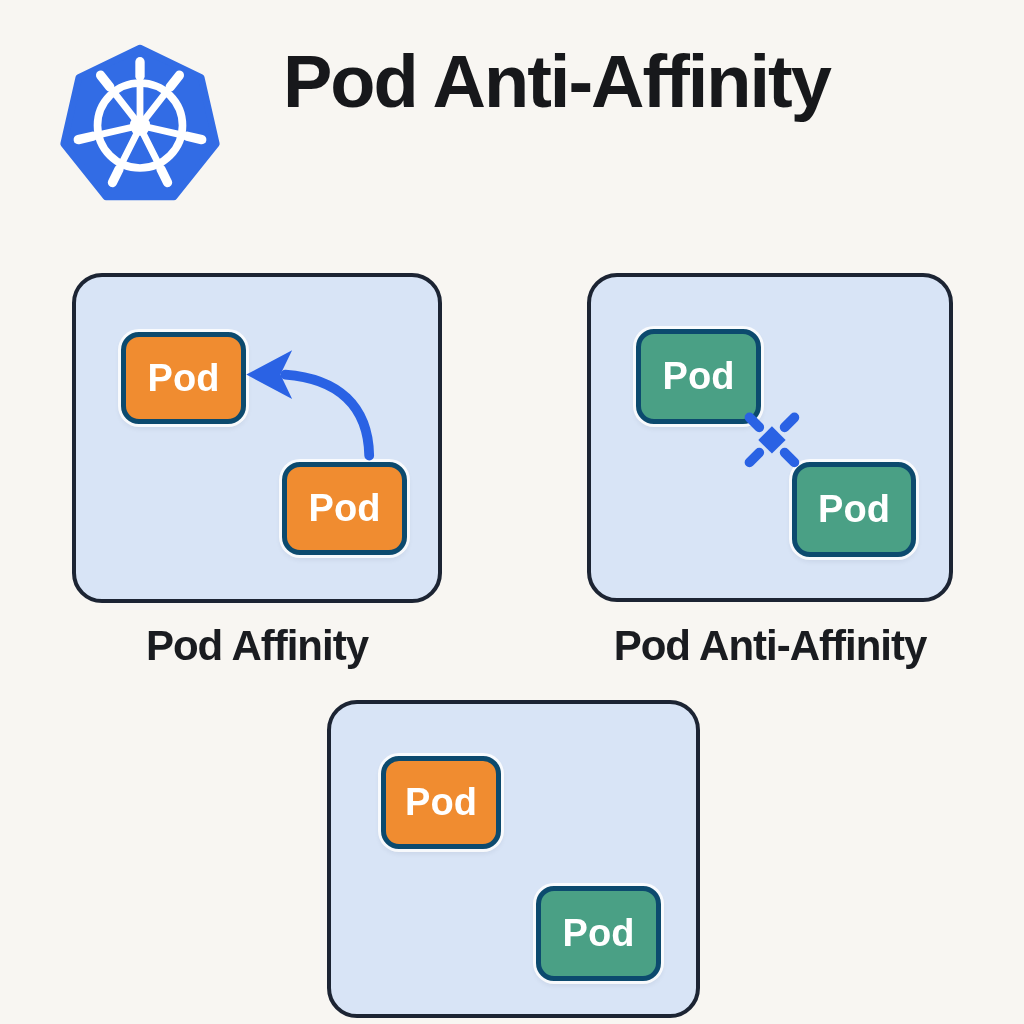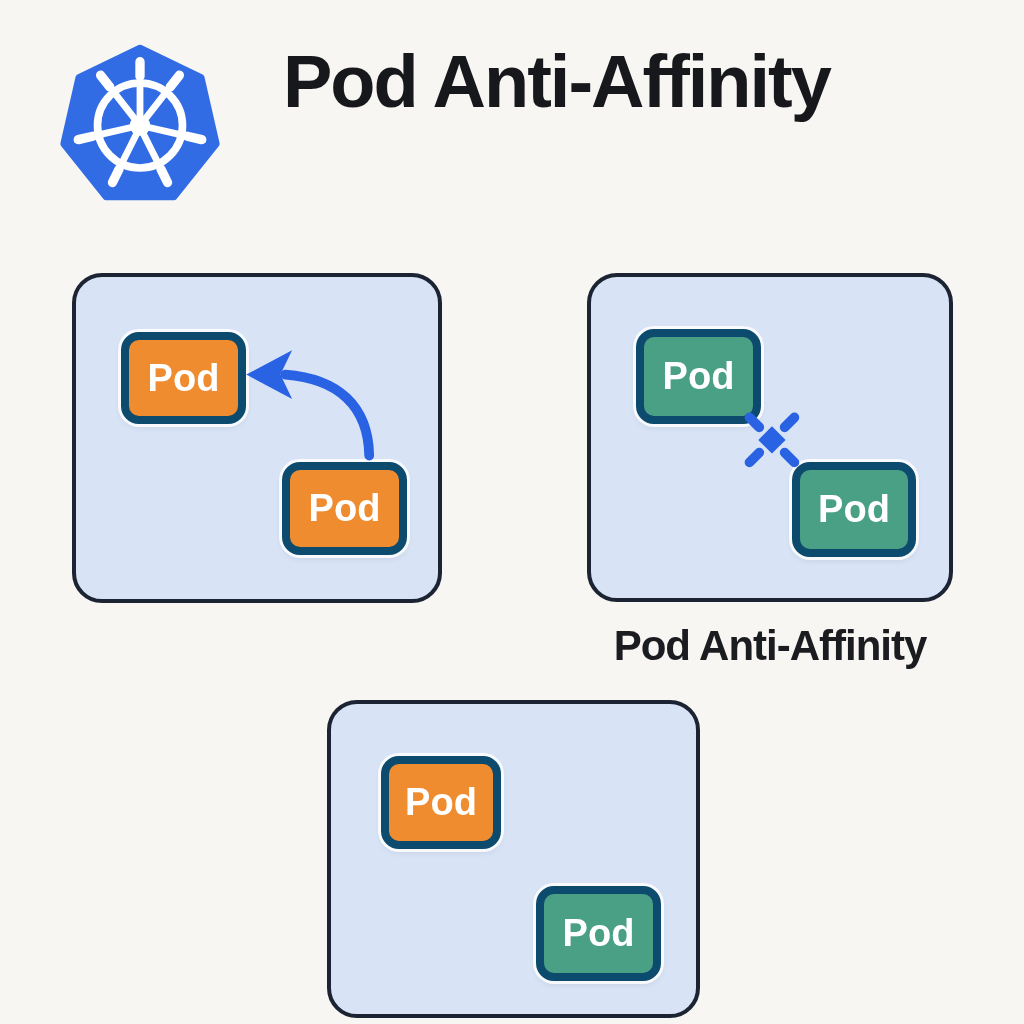--- a/index.html
+++ b/index.html
@@ -40,21 +40,21 @@
   .panel-bottom   { left: 327px; top: 700px; width: 373px; height: 318px; }
   .connector {
     position: absolute; left: 0; top: 0;
     width: 100%; height: 100%;
     pointer-events: none;
   }
   
   .pod {
     position: absolute;
     display: flex; align-items: center; justify-content: center;
-    border: 8px solid #0c4a6e;
+    border: 5px solid #0c4a6e;
     border-radius: 18px;
     box-sizing: border-box;
     box-shadow: 0 0 0 3px rgba(255,255,255,0.85), 0 3px 6px rgba(25,35,55,0.12);
     color: #ffffff;
     font-size: 38px; font-weight: 700;
   }
   .pod-orange { background: #f08c30; }
   .pod-teal   { background: #4aa085; }
   .pod-a1 { left: 45px;  top: 55px;  width: 125px; height: 92px; }
   .pod-a2 { left: 206px; top: 185px; width: 125px; height: 93px; }
@@ -138,20 +138,21 @@
       <g stroke="#2a62e4" stroke-width="10" stroke-linecap="round">
         <line x1="162" y1="144" x2="172" y2="154"></line>
         <line x1="208" y1="144" x2="198" y2="154"></line>
         <line x1="162" y1="190" x2="172" y2="180"></line>
         <line x1="208" y1="190" x2="198" y2="180"></line>
       </g>
       <path d="M 185 153 L 199 167 L 185 181 L 171 167 Z" fill="#2a62e4"></path>
     </svg>
   </section>
 
+  <div class="caption caption-left">Pod Affinity</div>
   <div class="caption caption-right">Pod Anti-Affinity</div>
 
   <section class="panel panel-bottom">
     <div class="pod pod-orange pod-c1">
       <span>Pod</span>
     </div>
     <div class="pod pod-teal pod-c2">
       <span>Pod</span>
     </div>
   </section>

